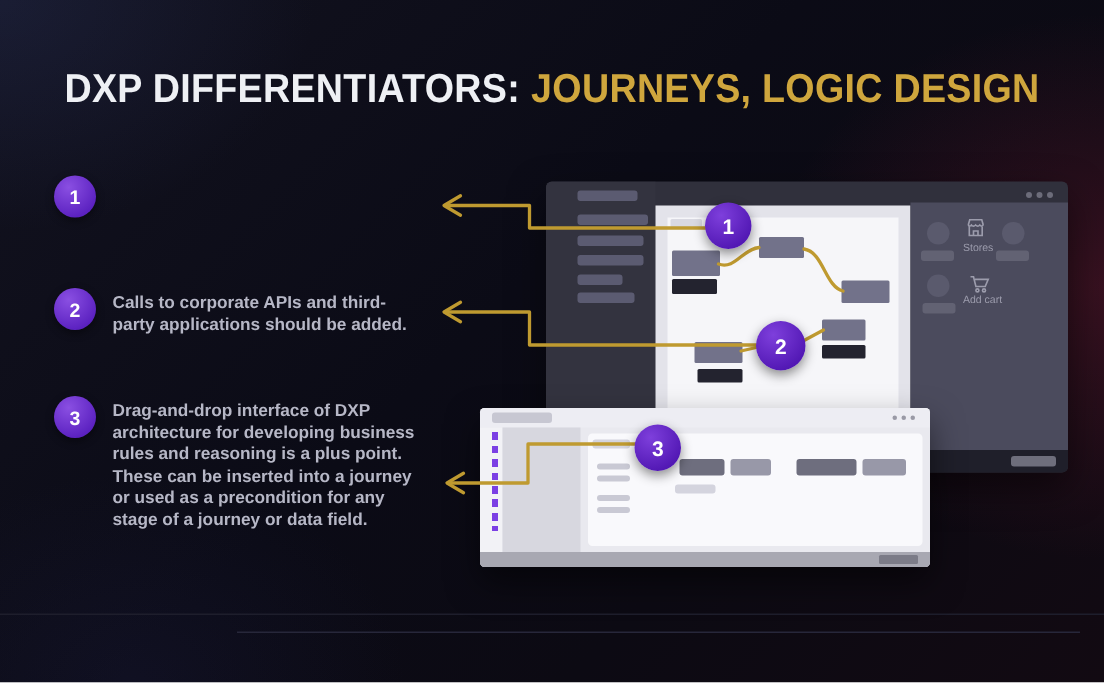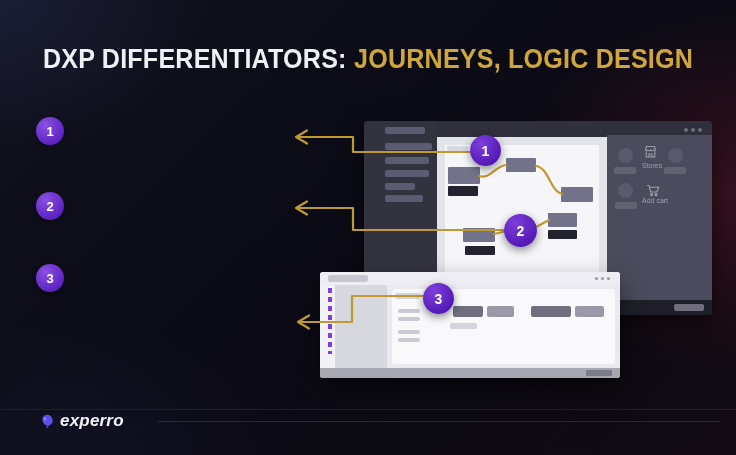--- a/index.html
+++ b/index.html
@@ -117,23 +117,25 @@
 
   <div class="title">
     <span class="prefix">DXP DIFFERENTIATORS:</span><span class="gold">JOURNEYS, LOGIC DESIGN</span>
   </div>
 
   <div class="point p1">
     <div class="num-circle">1</div>
   </div>
   <div class="point p2">
     <div class="num-circle">2</div>
+    <div class="point-text">Calls to corporate APIs and third-party applications should be added.</div>
   </div>
   <div class="point p3">
     <div class="num-circle">3</div>
+    <div class="point-text">Drag-and-drop interface of DXP architecture for developing business rules and reasoning is a plus point. These can be inserted into a journey or used as a precondition for any stage of a journey or data field.</div>
   </div>
 
   <div class="win1">
     <div class="dots">
         <i></i>
         <i></i>
         <i></i>
       </div>
 
     <div class="w1-side">
@@ -237,25 +239,15 @@
     <path d="M536 166 C549 168 550 191 562 194"></path>
     <path d="M494 234 L507 231"></path>
     <path d="M536 227 L549 220"></path>
   </svg>
 
   <div class="badge b1">1</div>
   <div class="badge b2">2</div>
   <div class="badge b3">3</div>
 
   <div class="footer-divider"></div>
-  <div class="brand">
-    <svg width="16" height="17" viewBox="0 0 16 17">
-      <g transform="rotate(-28 8 8)">
-        <ellipse cx="8" cy="7" rx="5" ry="5.6" fill="#5d50e6"></ellipse>
-        <path d="M4.6 11.2 L3.2 14.2 L6.6 12.6 Z" fill="#5d50e6"></path>
-        <ellipse cx="6.4" cy="4.8" rx="1.3" ry="1.8" fill="#8d82f2" transform="rotate(-20 6.4 4.8)"></ellipse>
-      </g>
-    </svg>
-    <span class="brand-text">experro</span>
-  </div>
   <div class="brand-rule"></div>
 
 </div>
 
 </body></html>

